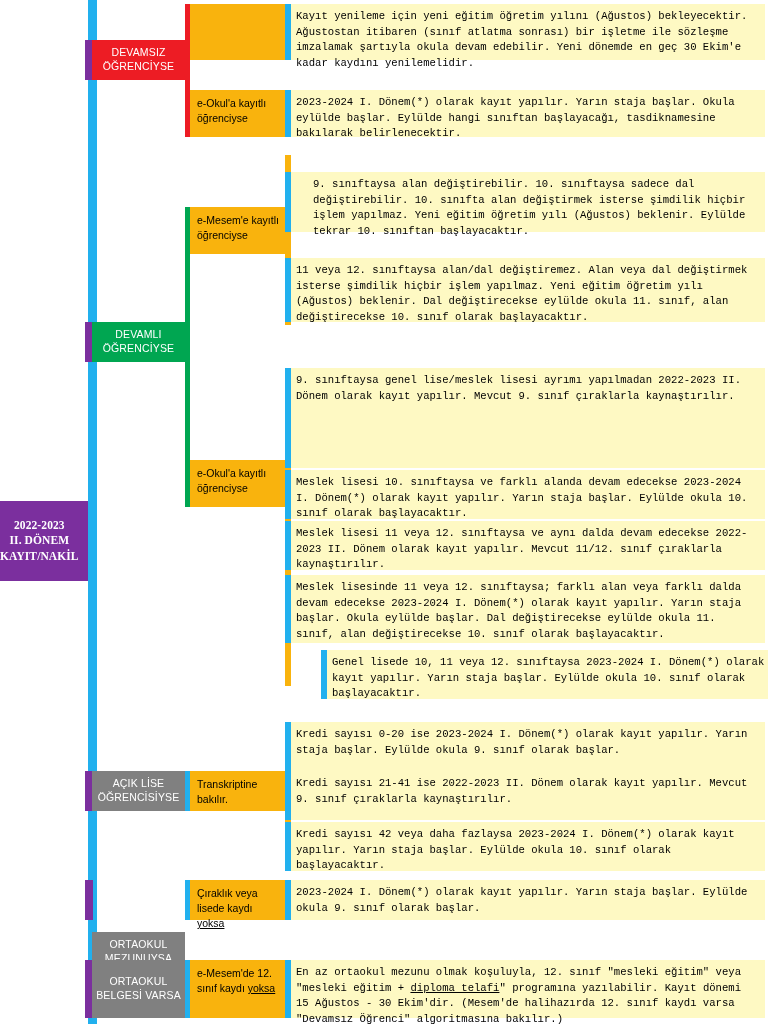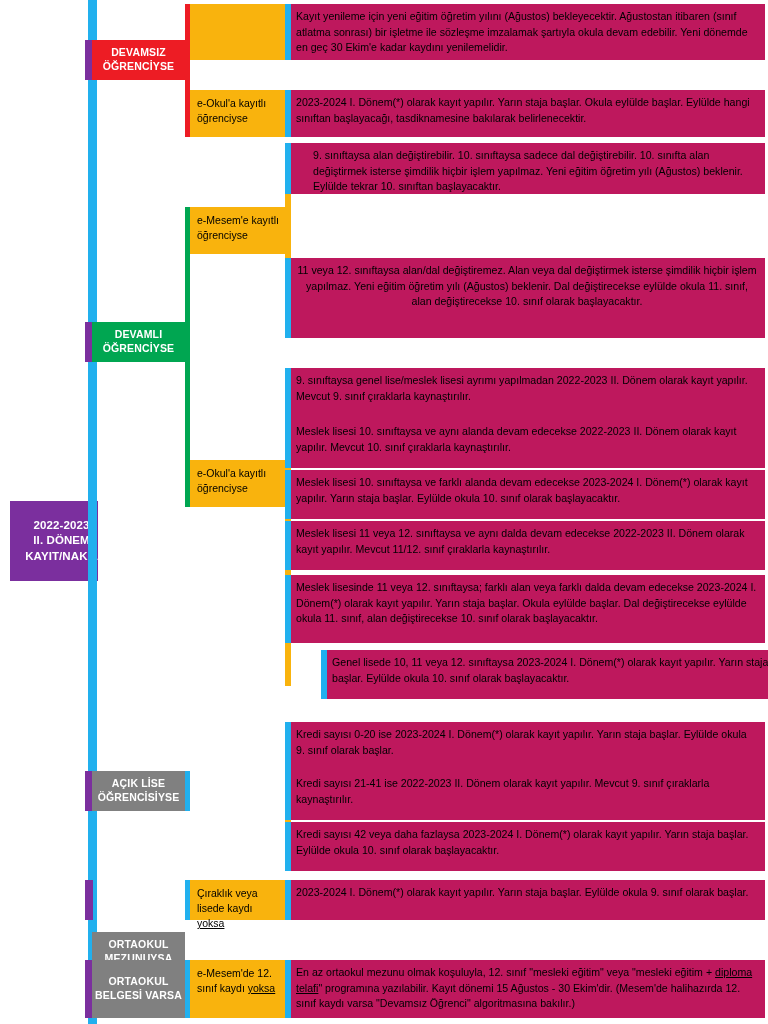--- a/index.html
+++ b/index.html
@@ -6,44 +6,45 @@
   html,body { background:#ffffff; }
   body {
     width:768px; height:1024px; position:relative;
     font-family:"Liberation Sans", sans-serif;
     overflow:hidden;
   }
   #chart { position:absolute; inset:0; }
 
   
   .root-box {
-    position:absolute; left:10px; top:501px; width:88px; height:80px;
+    position:absolute; left:0; top:501px; width:88px; height:80px;
     background:#7b2f9e; color:#ffffff;
     font-size:11.5px; font-weight:bold; line-height:1.35;
-    display:flex; align-items:center; justify-content:flex-end; text-align:center;
+    display:flex; align-items:center; justify-content:flex-start; text-align:center;
     letter-spacing:.1px;
+    font-family:Liberation Serif, serif;
   }
   .root-box span { display:block; }
 
   
   .spine {
     position:absolute; left:88px; top:0px; width:9px; height:1024px;
     background:#21b0ee;
   }
 
   
   .stub {
     position:absolute; left:85px; width:8px;
     background:#7b2f9e;
   }
 
   
   .l2 {
     position:absolute; left:92px; width:93px;
-    color:#ffffff; font-size:10.5px; font-weight:bold;
+    color:#ffffff; font-size:10.5px; font-weight:normal;
     display:flex; align-items:center; justify-content:center; text-align:center;
     line-height:1.3; letter-spacing:.15px;
   }
   .l2.red   { background:#ed1c24; }
   .l2.green { background:#00a651; }
   .l2.gray  { background:#808080; }
 
   
   .conn2 { position:absolute; left:185px; width:5px; }
   .conn2.red   { background:#ed1c24; }
@@ -61,23 +62,24 @@
   .l3 u { text-decoration:underline; }
 
   
   .conn3 { position:absolute; left:285px; width:6px; }
   .conn3.orange { background:#f9b30d; }
   .conn3.cyan   { background:#21b0ee; }
 
   
   .leaf {
     position:absolute; left:285px; width:480px;
-    background:#be185d; color:#000000;
+    background:#fef9c3; color:#000000;
     font-size:10.6px; line-height:1.47;
     padding:5px 7px 5px 11px;
+    font-family:Liberation Mono, monospace;
   }
   .leaf .tab {
     position:absolute; left:0; top:0; bottom:0; width:6px; background:#21b0ee;
   }
   .leaf u { text-decoration:underline; }
 </style>
 </head>
 <body>
 
 <div id="chart">
@@ -124,41 +126,40 @@
       <span>ÖĞRENCİYSE</span>
     </div>
   </div>
   <div class="conn2 green" style="top:207px;height:300px;"></div>
 
   <div class="l3" style="top:207px;height:47px;">
     <span>e-Mesem'e kayıtlı öğrenciyse</span>
   </div>
   <div class="conn3 orange" style="top:155px;height:170px;"></div>
 
-  <div class="leaf" style="top:143px;height:51px;padding-left:28px;">
+  <div class="leaf" style="top:172px;height:60px;padding-left:28px;">
     <span class="tab"></span>
     <span>9. sınıftaysa alan değiştirebilir. 10. sınıftaysa sadece dal değiştirebilir. 10. sınıfta alan değiştirmek isterse şimdilik hiçbir işlem yapılmaz. Yeni eğitim öğretim yılı (Ağustos) beklenir. Eylülde tekrar 10. sınıftan başlayacaktır.</span>
   </div>
-  <div class="leaf" style="top:258px;height:80px;text-align:center;">
+  <div class="leaf" style="top:258px;height:64px;">
     <span class="tab"></span>
     <span>11 veya 12. sınıftaysa alan/dal değiştiremez. Alan veya dal değiştirmek isterse şimdilik hiçbir işlem yapılmaz. Yeni eğitim öğretim yılı (Ağustos) beklenir. Dal değiştirecekse eylülde okula 11. sınıf, alan değiştirecekse 10. sınıf olarak başlayacaktır.</span>
   </div>
 
   <div class="l3" style="top:460px;height:47px;">
     <span>e-Okul'a kayıtlı öğrenciyse</span>
   </div>
   <div class="conn3 orange" style="top:368px;height:318px;"></div>
 
   <div class="leaf" style="top:368px;height:64px;">
     <span class="tab"></span>
     <span>9. sınıftaysa genel lise/meslek lisesi ayrımı yapılmadan 2022-2023 II. Dönem olarak kayıt yapılır. Mevcut 9. sınıf çıraklarla kaynaştırılır.</span>
   </div>
   <div class="leaf" style="top:419px;height:49px;">
     <span class="tab"></span>
-    <span>Meslek lisesi 10. sınıftaysa ve aynı alanda devam edecekse 2022-2023 II. Dönem olarak kayıt yapılır. Mevcut 10. sınıf çıraklarla kaynaştırılır.</span>
   </div>
   <div class="leaf" style="top:470px;height:49px;">
     <span class="tab"></span>
     <span>Meslek lisesi 10. sınıftaysa ve farklı alanda devam edecekse 2023-2024 I. Dönem(*) olarak kayıt yapılır. Yarın staja başlar. Eylülde okula 10. sınıf olarak başlayacaktır.</span>
   </div>
   <div class="leaf" style="top:521px;height:49px;">
     <span class="tab"></span>
     <span>Meslek lisesi 11 veya 12. sınıftaysa ve aynı dalda devam edecekse 2022-2023 II. Dönem olarak kayıt yapılır. Mevcut 11/12. sınıf çıraklarla kaynaştırılır.</span>
   </div>
   <div class="leaf" style="top:575px;height:68px;">
@@ -172,20 +173,23 @@
 
   <div class="stub" style="top:771px;height:40px;"></div>
   <div class="l2 gray" style="top:771px;height:40px;">
     <div>
       <span>AÇIK LİSE</span><br>
       <span>ÖĞRENCİSİYSE</span>
     </div>
   </div>
   <div class="conn2 cyan" style="top:771px;height:40px;"></div>
 
+  <div class="l3" style="top:771px;height:40px;">
+    <span>Transkriptine bakılır.</span>
+  </div>
   <div class="conn3 orange" style="top:722px;height:135px;"></div>
 
   <div class="leaf" style="top:722px;height:49px;">
     <span class="tab"></span>
     <span>Kredi sayısı 0-20 ise 2023-2024 I. Dönem(*) olarak kayıt yapılır. Yarın staja başlar. Eylülde okula 9. sınıf olarak başlar.</span>
   </div>
   <div class="leaf" style="top:771px;height:49px;">
     <span class="tab"></span>
     <span>Kredi sayısı 21-41 ise 2022-2023 II. Dönem olarak kayıt yapılır. Mevcut 9. sınıf çıraklarla kaynaştırılır.</span>
   </div>

